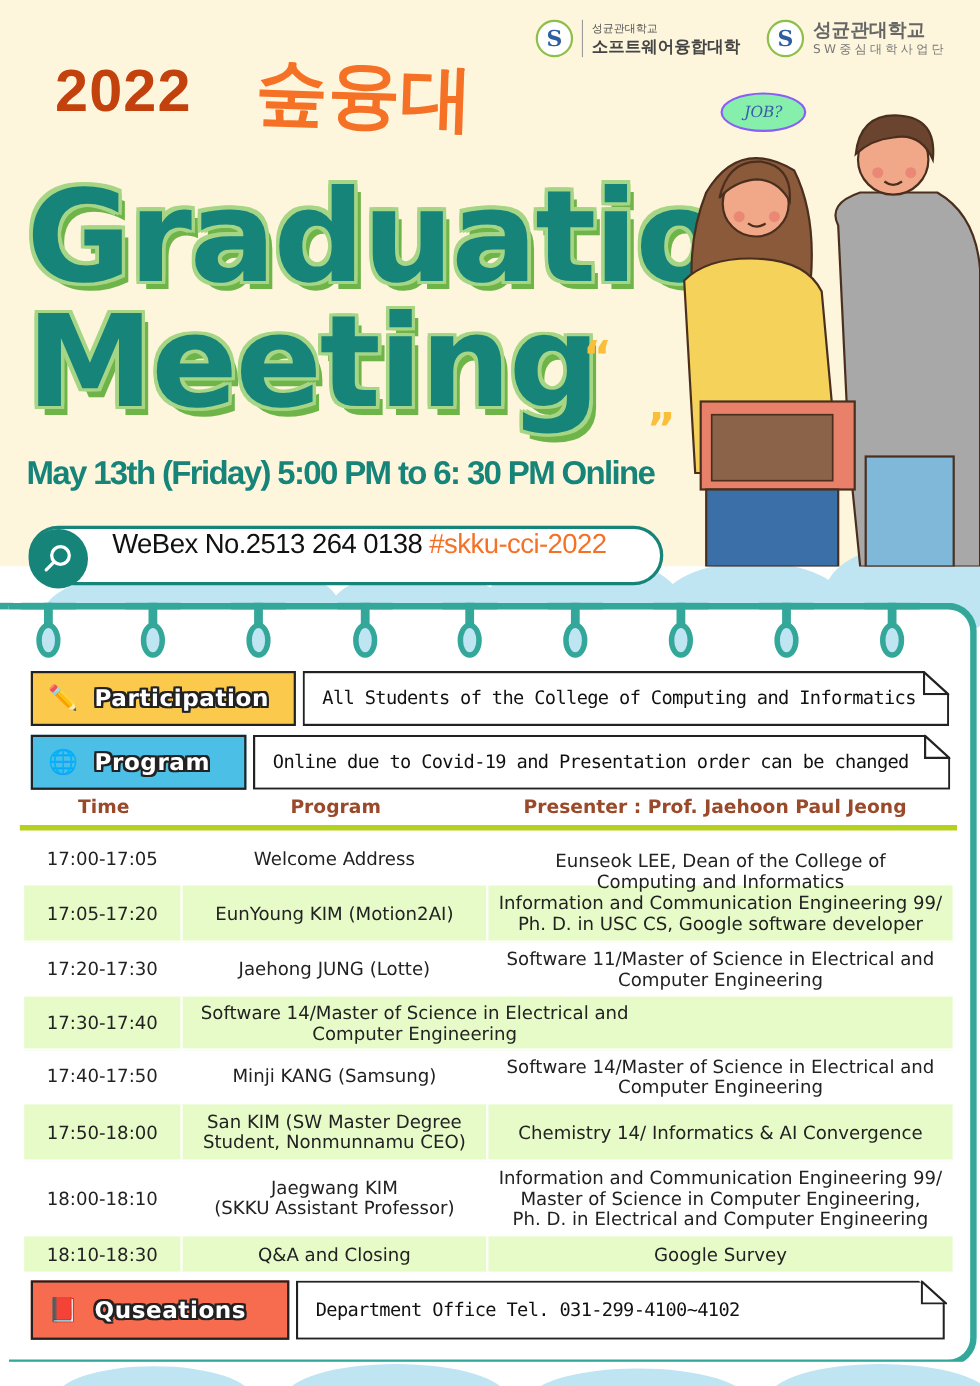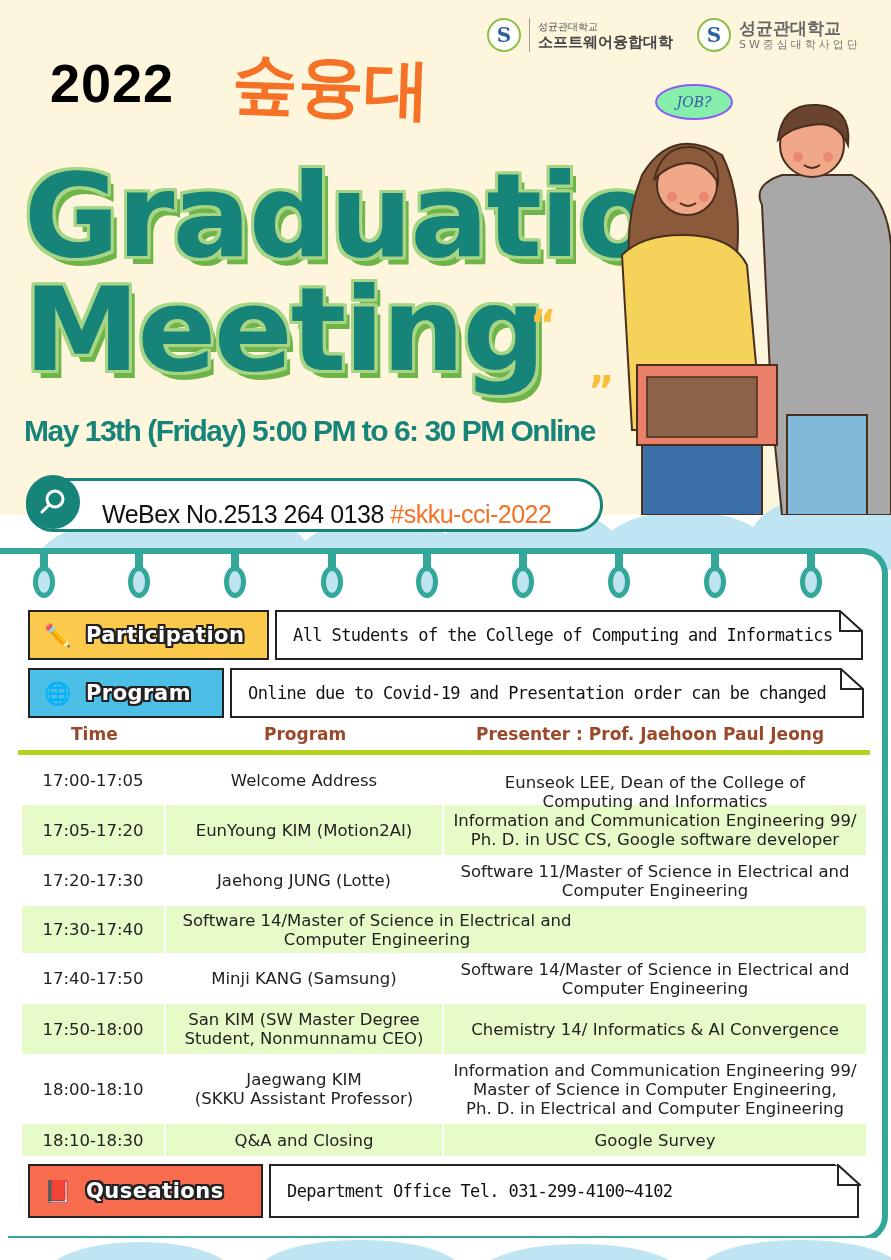--- a/index.html
+++ b/index.html
@@ -14,35 +14,35 @@
   .logos { position: absolute; top: 18px; left: 487px; display: flex; align-items: center; }
   .logo-emblem { width: 34px; height: 34px; border-radius: 50%; background: #ffffff; border: 2px solid #8fbf4a; position: relative; }
   .logo-emblem::after { content: "S"; position: absolute; left: 0; top: 0; width: 30px; height: 30px; line-height: 30px; text-align: center; color: #2c5fa0; font-weight: bold; font-size: 20px; font-family: "DejaVu Serif", serif; }
   .logo-divider { width: 1px; height: 34px; background: #999; margin: 0 8px; }
   .logo-text-small { font-size: 10px; color: #555; line-height: 13px; }
   .logo-text-main { font-size: 15px; color: #444; font-weight: bold; line-height: 18px; }
   .logo2 { margin-left: 24px; display: flex; align-items: center; }
   .logo2 .logo-text-big { font-size: 17px; color: #666; font-weight: bold; line-height: 20px; margin-left: 8px; }
   .logo2 .logo-text-sub { font-size: 11px; color: #777; letter-spacing: 3px; margin-left: 8px; line-height: 14px; }
 
-  .year { position: absolute; left: 50px; top: 52px; font-family: "Liberation Sans", sans-serif; font-weight: bold; font-size: 54px; color: #000000; letter-spacing: 1px; }
+  .year { position: absolute; left: 50px; top: 52px; font-family: "Liberation Sans", sans-serif; font-weight: bold; font-size: 54px; color: #c2410c; letter-spacing: 1px; }
   .korean-title { position: absolute; left: 232px; top: 42px; font-weight: bold; font-size: 66px; color: #f57125; transform: rotate(2deg); font-family: "DejaVu Sans", sans-serif; }
 
   .big-title { position: absolute; left: 24px; font-family: "DejaVu Sans", sans-serif; font-weight: bold; color: #168479; letter-spacing: -2px;
     text-shadow: 3px 3px 0 #a6d685, -3px -3px 0 #a6d685, 3px -3px 0 #a6d685, -3px 3px 0 #a6d685, 0 3px 0 #a6d685, 3px 0 0 #a6d685, 0 -3px 0 #a6d685, -3px 0 0 #a6d685, 6px 8px 0 #6fb449; }
   .title-line1 { top: 148px; font-size: 116px; }
   .title-line2 { top: 262px; font-size: 116px; }
 
   .grad-badge { position: absolute; left: 522px; top: 318px; width: 92px; height: 80px; border: 3px solid #f9bf3b; border-radius: 50%; text-align: center; color: #f5a623; font-size: 14px; font-style: italic; padding-top: 22px; line-height: 16px; font-family: "DejaVu Serif", serif; }
   .grad-quote-open { position: absolute; left: 530px; top: 302px; font-size: 40px; color: #f9bf3b; font-weight: bold; }
   .grad-quote-close { position: absolute; left: 588px; top: 368px; font-size: 40px; color: #f9bf3b; font-weight: bold; }
 
   .date-line { position: absolute; left: 24px; top: 414px; font-family: "Liberation Sans", sans-serif; font-weight: bold; font-size: 30px; color: #168479; letter-spacing: -1.5px; }
 
-  .webex-bar { position: absolute; left: 26px; top: 478px; width: 577px; height: 54px; border: 3px solid #168479; border-radius: 27px; background: #ffffff; display: flex; align-items: flex-end; }
+  .webex-bar { position: absolute; left: 26px; top: 478px; width: 577px; height: 54px; border: 3px solid #168479; border-radius: 27px; background: #ffffff; display: flex; align-items: flex-start; }
   .webex-icon { width: 54px; height: 54px; border-radius: 50%; background: #168479; margin-left: -3px; display: flex; align-items: center; justify-content: center; flex-shrink: 0; }
   .webex-text { margin-left: 22px; font-family: "Liberation Sans", sans-serif; font-size: 25px; color: #111; letter-spacing: -0.5px; }
   .webex-tag { color: #f57125; }
 
   
   .illus { position: absolute; left: 612px; top: 85px; width: 279px; height: 430px; }
   .job-bubble { position: absolute; left: 655px; top: 84px; width: 78px; height: 36px; border: 2px solid #8b5cf6; border-radius: 50%; color: #3b5ba8; font-style: italic; font-size: 14px; text-align: center; line-height: 32px; font-family: "DejaVu Serif", serif; background: #86efac; }
 
   
   .notebook { position: absolute; left: 8px; top: 548px; width: 880px; height: 694px; border: 6px solid #33a79a; border-left: none; border-radius: 0 26px 26px 0; background: #ffffff; }

